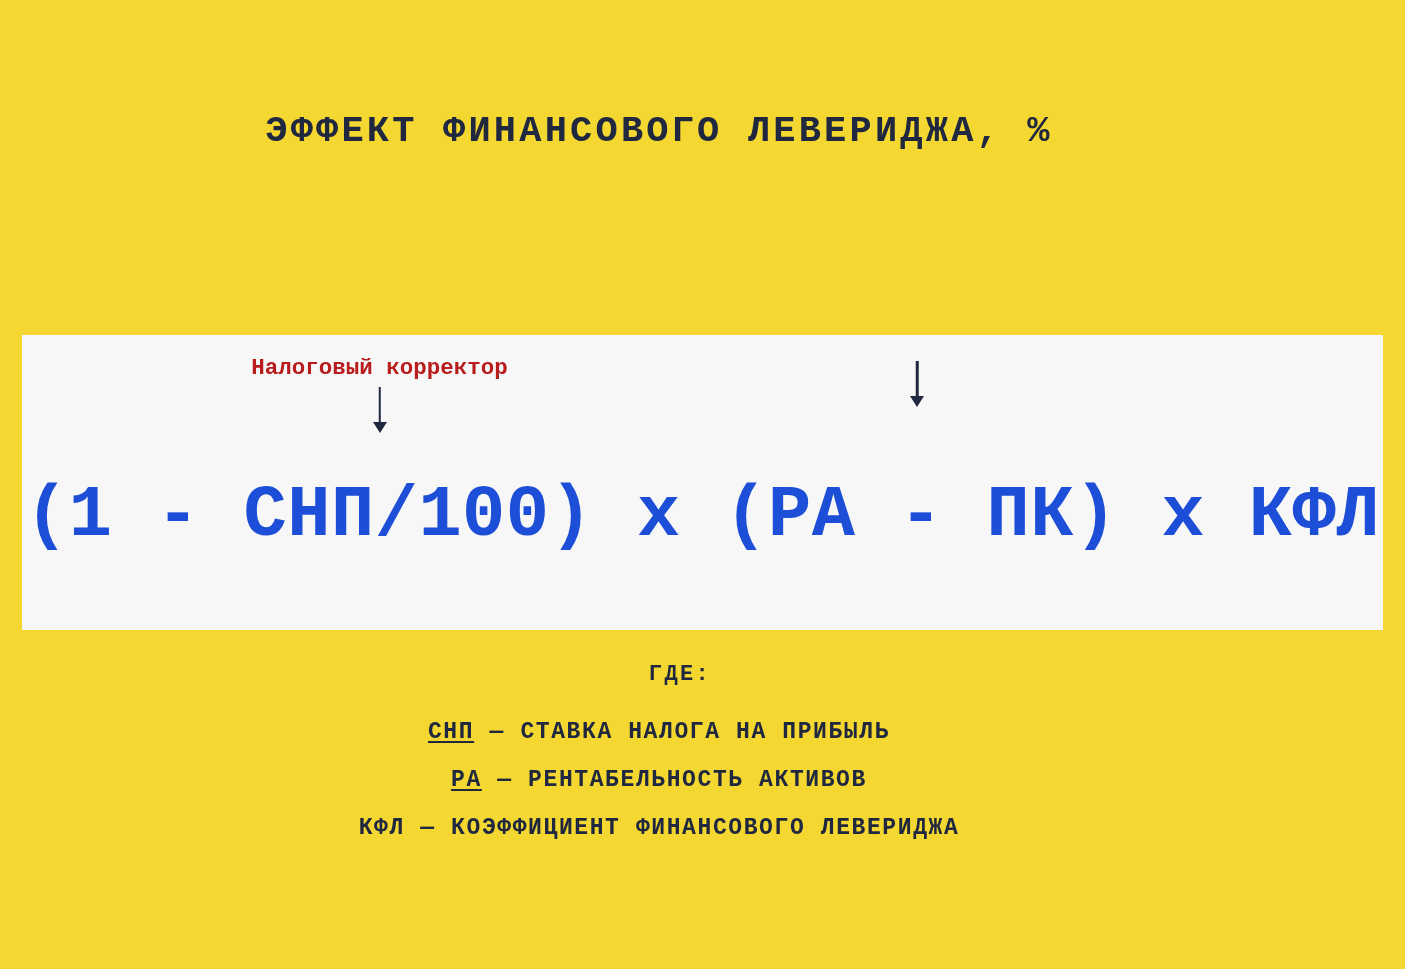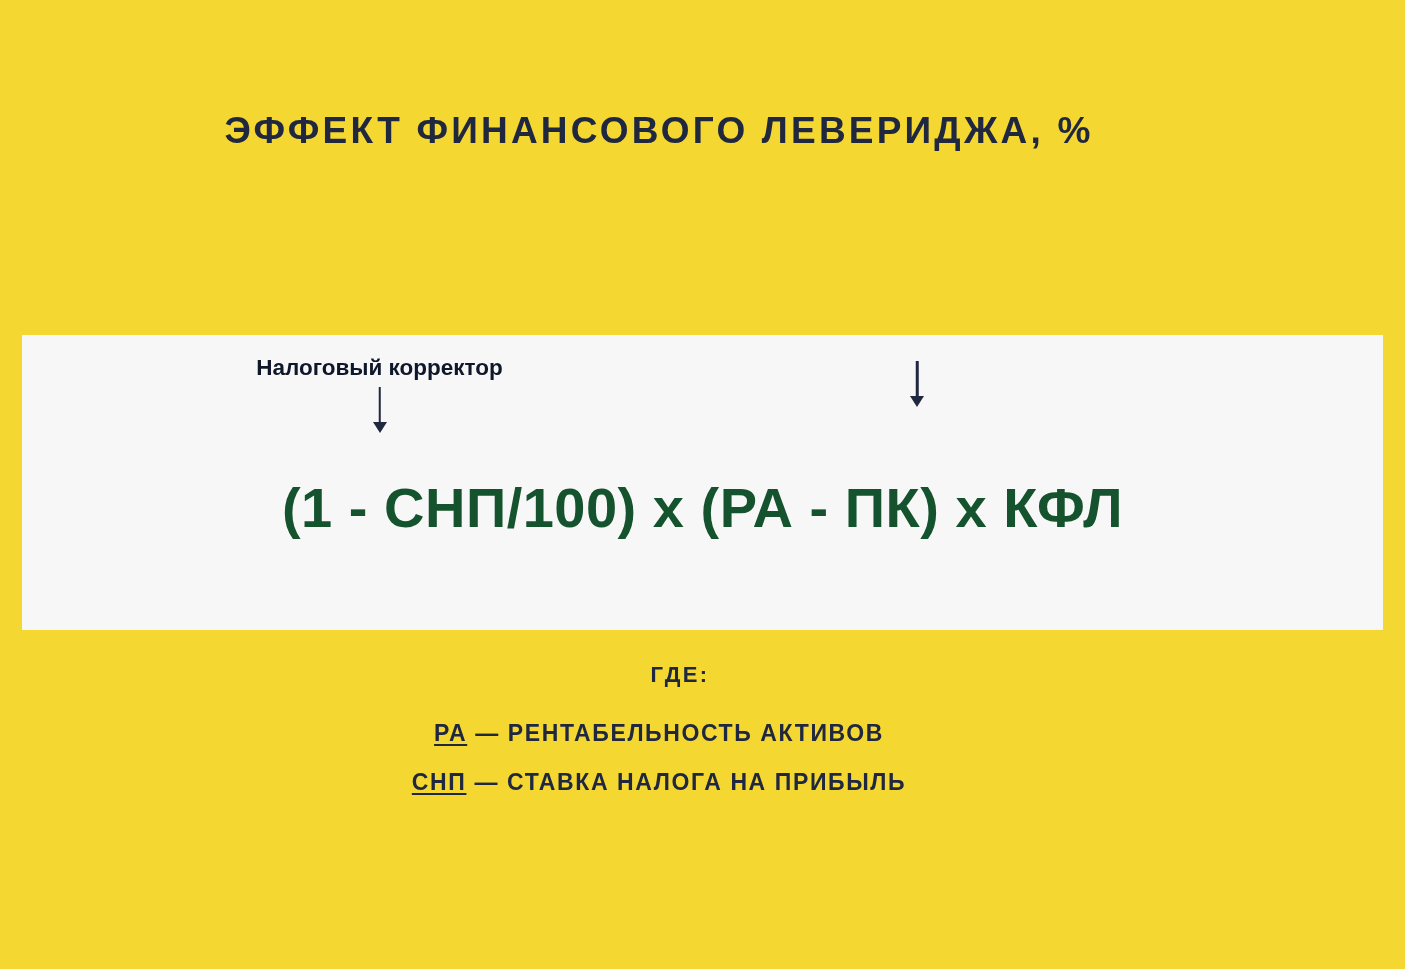--- a/index.html
+++ b/index.html
@@ -11,20 +11,21 @@
     height: 969px;
     background: #f5d731;
     font-family: "Liberation Sans", sans-serif;
     color: #1e2a4a;
     overflow: hidden;
   }
   .page {
     position: relative;
     width: 1318px;
     height: 969px;
+    font-family: Liberation Mono, monospace;
   }
 
   
   .title {
     position: absolute;
     top: 110px;
     left: 0;
     width: 100%;
     text-align: center;
     font-size: 37px;
@@ -49,21 +50,21 @@
     position: relative;
     height: 110px;
   }
   .callout {
     position: absolute;
     text-align: center;
   }
   .callout .label {
     font-size: 22.5px;
     font-weight: bold;
-    color: #0f172a;
+    color: #b91c1c;
     white-space: nowrap;
   }
   .callout .arrow {
     display: block;
     margin: 6px auto 0;
     width: 22px;
     height: 46px;
     position: relative;
   }
   .callout .arrow .shaft {
@@ -89,23 +90,23 @@
 
   .callout-tax { left: 175px; top: 20px; width: 365px; }
   .callout-diff { left: 595px; top: 20px; width: 600px; }
 
   .formula {
     position: absolute;
     left: 0;
     top: 140px;
     width: 100%;
     text-align: center;
-    font-size: 56px;
+    font-size: 72px;
     font-weight: bold;
-    color: #14532d;
+    color: #1d4ed8;
     letter-spacing: 0.5px;
     white-space: nowrap;
   }
 
   
   .legend {
     position: absolute;
     left: 0;
     top: 662px;
     width: 100%;
@@ -161,23 +162,26 @@
     </div>
 
     <div class="formula">(1 - СНП/100) х (РА - ПК) х КФЛ</div>
 
   </div>
 
   <div class="legend">
     <div class="where">ГДЕ:</div>
 
     <div class="row">
+      <span class="abbr underline">СНП</span><span> — </span><span>СТАВКА НАЛОГА НА ПРИБЫЛЬ</span>
+    </div>
+
+    <div class="row">
       <span class="abbr underline">РА</span><span> — </span><span>РЕНТАБЕЛЬНОСТЬ АКТИВОВ</span>
     </div>
 
+
     <div class="row">
-      <span class="abbr underline">СНП</span><span> — </span><span>СТАВКА НАЛОГА НА ПРИБЫЛЬ</span>
+      <span class="abbr">КФЛ</span><span> — </span><span>КОЭФФИЦИЕНТ ФИНАНСОВОГО ЛЕВЕРИДЖА</span>
     </div>
-
-
   </div>
 
 </div>
 
 </body></html>

